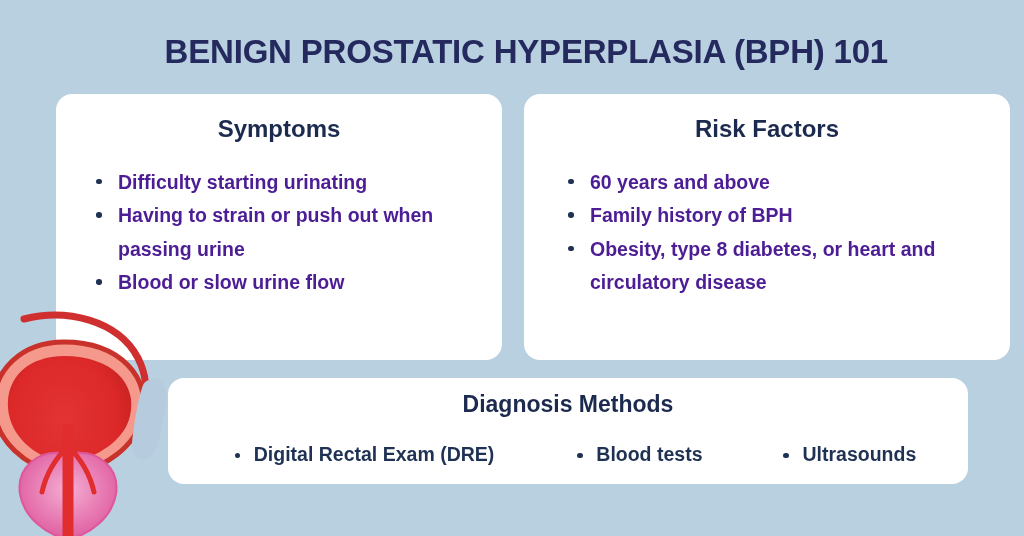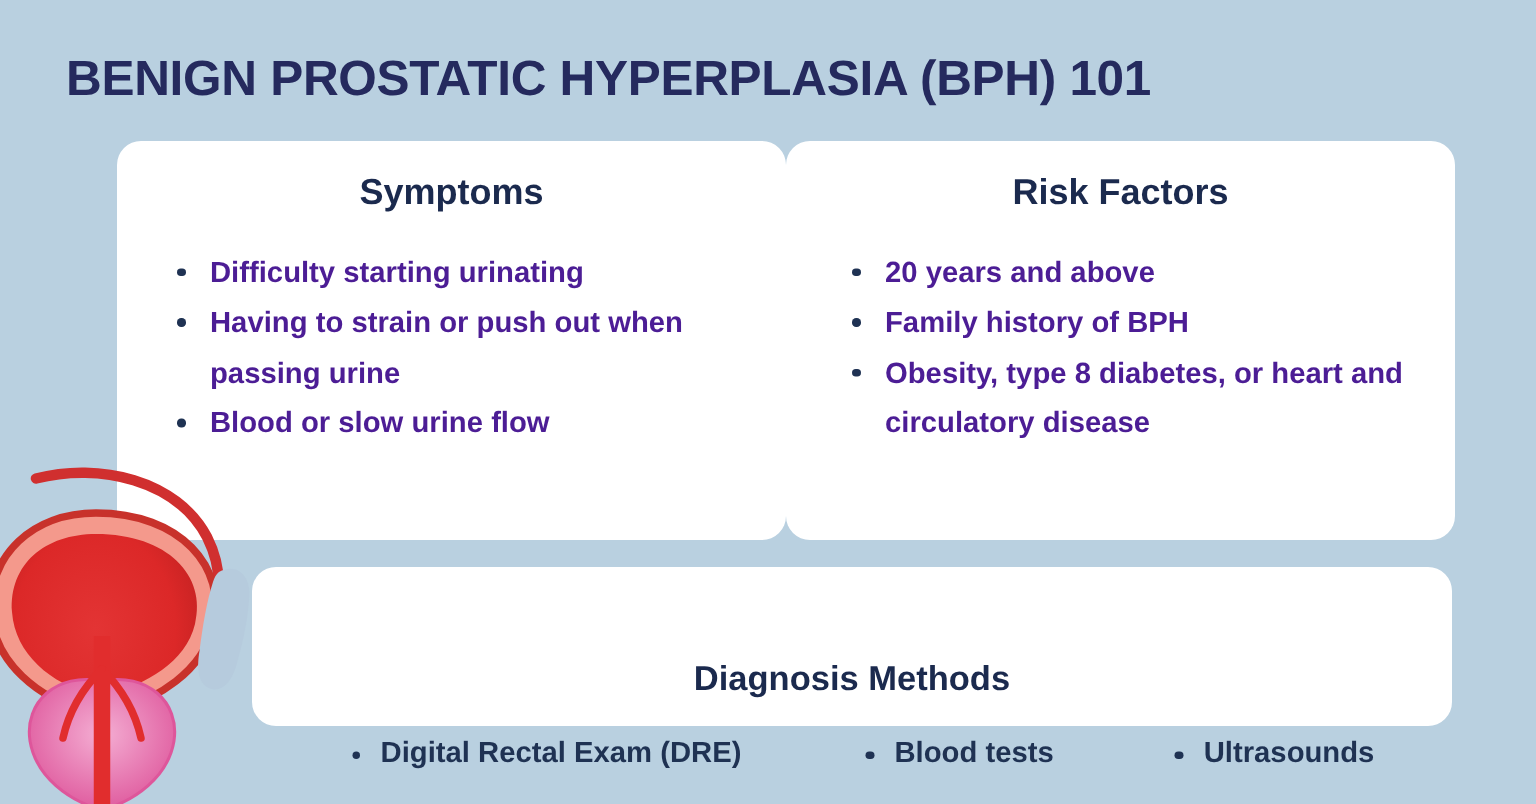--- a/index.html
+++ b/index.html
@@ -21,51 +21,49 @@
     width: 1024px;
     height: 536px;
   }
 
   
   .poster-title {
     position: absolute;
     left: 0;
     top: 32px;
     width: 888px;
-    text-align: left;
+    text-align: right;
     font-size: 33px;
     font-weight: bold;
     letter-spacing: -0.2px;
     color: #252a5e;
     line-height: 1.2;
-    padding-left: 44px;
   }
 
   
   .card {
     position: absolute;
     background: #ffffff;
     border-radius: 16px;
   }
-  .card-symptoms { left: 56px;  top: 94px;  width: 446px; height: 266px; margin-left: 22px; }
-  .card-risk     { left: 524px; top: 94px;  width: 446px; height: 266px; }
+  .card-symptoms { left: 56px;  top: 94px;  width: 446px; height: 266px; }
+  .card-risk     { left: 524px; top: 94px;  width: 486px; height: 266px; }
   .card-diag     { left: 168px; top: 378px; width: 800px; height: 106px; }
 
   .card-heading {
     text-align: center;
     font-size: 24px;
     font-weight: bold;
     color: #1b2a4e;
     padding-top: 21px;
     line-height: 1.2;
   }
   .card-diag .card-heading {
     padding-top: 13px;
     font-size: 23px;
-    margin-top: 48px;
   }
 
   
   .bullet-list {
     list-style: none;
     margin: 0;
     padding: 0;
   }
   .card-symptoms .bullet-list { margin: 22px 0 0 36px; }
   .card-risk .bullet-list     { margin: 22px 0 0 40px; }
@@ -160,21 +158,21 @@
     <ul class="bullet-list">
       <li class="bullet-item">Difficulty starting urinating</li>
       <li class="bullet-item">Having to strain or push out when passing urine</li>
       <li class="bullet-item">Blood or slow urine flow</li>
     </ul>
   </div>
 
   <div class="card card-risk">
     <div class="card-heading">Risk Factors</div>
     <ul class="bullet-list">
-      <li class="bullet-item">20 years and above</li>
+      <li class="bullet-item">60 years and above</li>
       <li class="bullet-item">Family history of BPH</li>
       <li class="bullet-item">Obesity, type 8 diabetes, or heart and circulatory disease</li>
     </ul>
   </div>
 
   <div class="card card-diag">
     <div class="card-heading">Diagnosis Methods</div>
     <div class="diag-row">
       <span class="diag-item">Digital Rectal Exam (DRE)</span>
       <span class="diag-item diag-gap-2">Blood tests</span>

